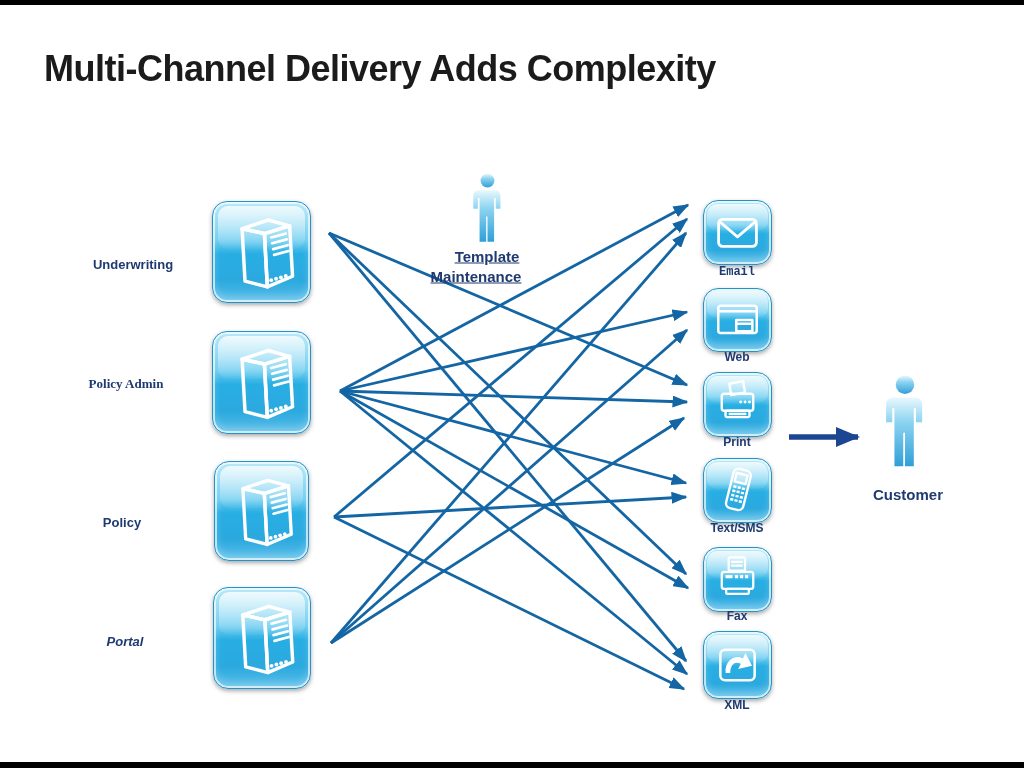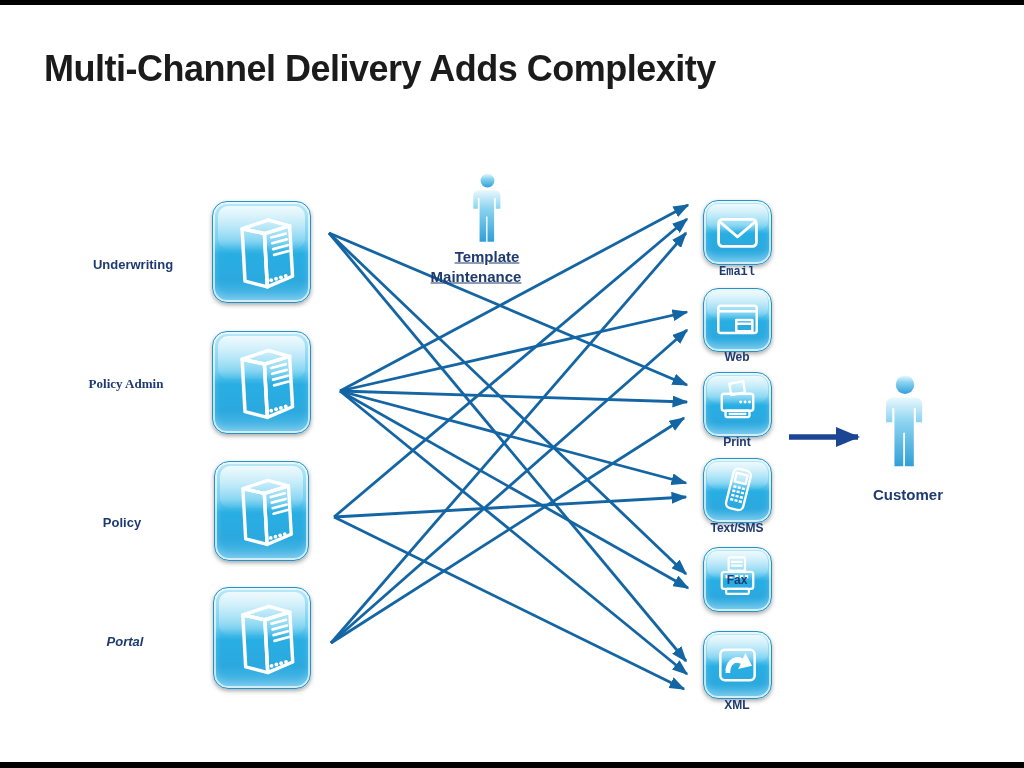--- a/index.html
+++ b/index.html
@@ -237,21 +237,21 @@
     <g fill="#fff" stroke="none">
             <rect x="31" y="43" width="11" height="5"></rect>
             <rect x="46" y="43" width="5" height="5"></rect>
             <rect x="54" y="43" width="5" height="5"></rect>
             <rect x="62" y="43" width="5" height="5"></rect>
           </g>
     <rect x="32" y="65" width="36" height="8" rx="2"></rect>
         </svg>
       </div>
     </div>
-    <div class="lbl ch-label" style="left: 737px; top: 580px;">Fax</div>
+    <div class="lbl ch-label" style="left: 737px; top: 616px;">Fax</div>
     <div class="tile" style="left: 703px; top: 631px; width: 67px; height: 66px;">
       <div class="gloss"></div>
     <div class="glyph">
         <svg viewBox="0 0 100 100" fill="none" stroke="#fff" stroke-width="3.8" stroke-linejoin="round">
     <rect x="24" y="27" width="52" height="46" rx="7"></rect>
     <path d="M32,62 C30,44 46,33 58,40 L62,32 L72,51 L51,56 L55,48 C47,44 39,48 39,62 Z" fill="#fff" stroke="none"></path>
         </svg>
       </div>
     </div>
     <div class="lbl ch-label" style="left: 737px; top: 705px;">XML</div>

